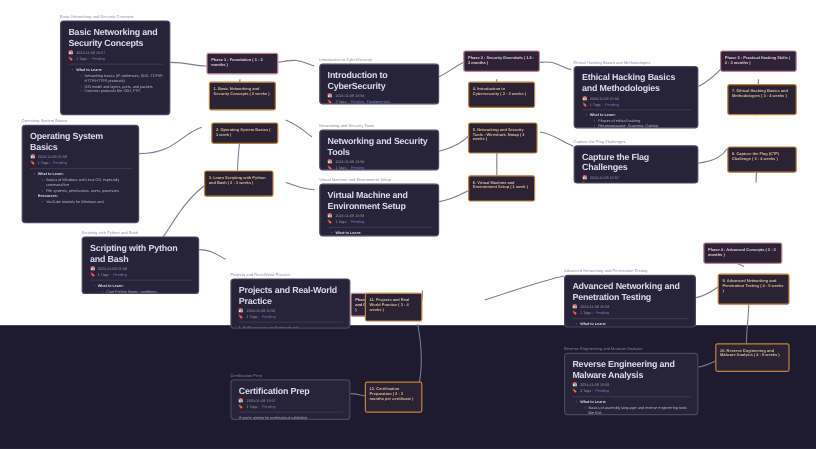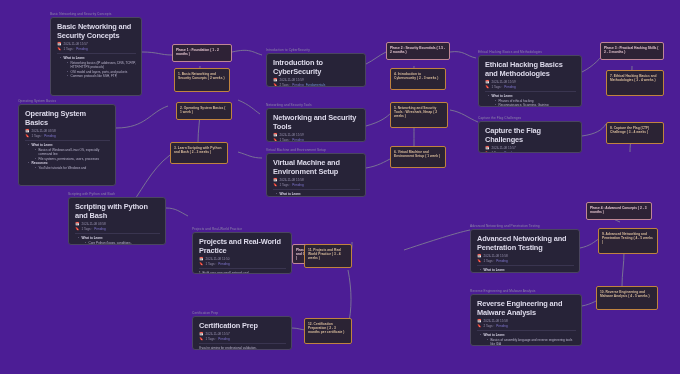--- a/index.html
+++ b/index.html
@@ -2,21 +2,21 @@
 <html><head>
 <meta charset="utf-8">
 <style>
   * { box-sizing: border-box; margin:0; padding:0; }
   html,body{
     width:680px; height:374px; overflow:hidden;
     background:#1e1b2e;
     font-family:"Liberation Sans", sans-serif;
     color:#e8e6f0;
   }
-  #canvas{ position:relative; width:680px; height:374px; background:#4c1d95; }
+  #canvas{ position:relative; width:680px; height:271px; background:#ffffff; }
 
   svg.links{ position:absolute; inset:0; width:680px; height:374px; pointer-events:none; }
   svg.links path{ fill:none; stroke:#7e7a94; stroke-width:.9; }
 
   
   .note{
     position:absolute;
     background:#272338;
     border:1px solid #4a4560;
     border-radius:3px;

